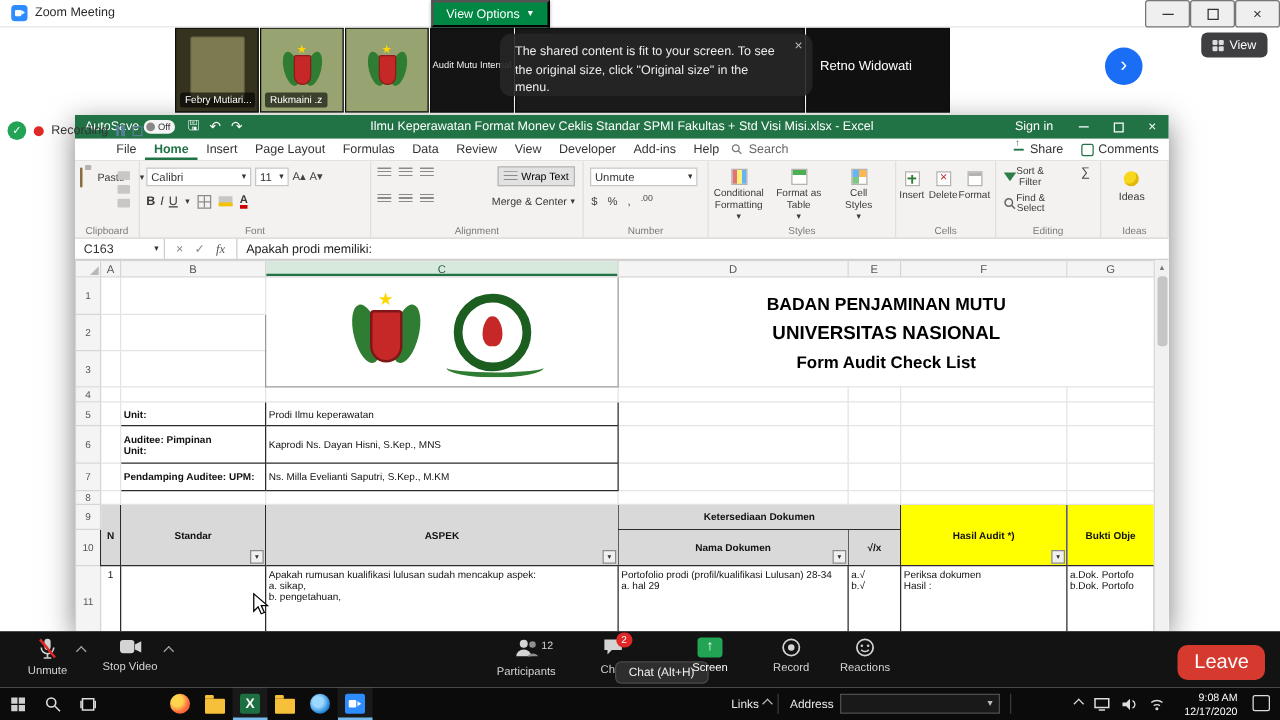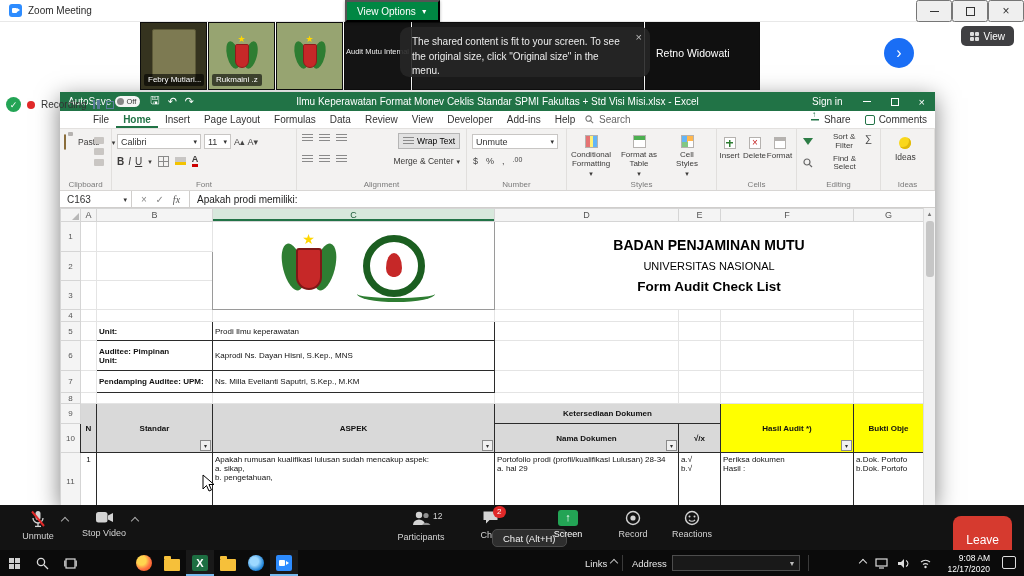--- a/index.html
+++ b/index.html
@@ -111,21 +111,21 @@
   .sty-row{display:flex}
   .sic{width:13px;height:13px;border:1px solid #b5b2af}
   .sic-cf{background:linear-gradient(90deg,#e57373 0 33%,#fff176 33% 66%,#64b5f6 66%)}
   .sic-tbl{background:linear-gradient(#4caf50 4px,#fff 4px)}
   .sic-cs{background:conic-gradient(#ffb74d 0 25%,#fff 25% 50%,#81c784 50% 75%,#64b5f6 75%)}
   .cell-item{display:flex;flex-direction:column;align-items:center;gap:2px;width:25px;margin-top:8px;font-size:8px}
   .cico{width:12px;height:12px;border:1px solid #b5b2af;background:#fff;position:relative}
   .cico.plus{background:linear-gradient(#2e7d32,#2e7d32) center/7px 1.5px no-repeat,linear-gradient(#2e7d32,#2e7d32) center/1.5px 7px no-repeat,#fff}
   .cico.del::after{content:"×";position:absolute;left:2.5px;top:-1px;color:#c62828;font-size:10px}
   .cico.fmt{background:linear-gradient(#b5b2af 3px,#fff 3px)}
-  .erow{display:flex;align-items:center;gap:20px;margin:4px 0 0 6px;font-size:8px;line-height:1.1}
+  .erow{display:flex;align-items:center;gap:0;margin:4px 0 0 6px;font-size:8px;line-height:1.1}
   .funnel{width:0;height:0;border-left:5px solid transparent;border-right:5px solid transparent;border-top:7px solid #2d7d46}
   .sigma{position:absolute;right:8px;top:4px;font-size:10px;color:#444}
   .ideas-big{display:flex;flex-direction:column;align-items:center;margin-top:8px;gap:3px;font-size:8.5px}
   .bulb{width:12px;height:12px;border-radius:50%;background:#f9d71c;box-shadow:inset -2px -2px 0 #e0b80a}
   .ml{white-space:pre-line}
 
   .xlf{height:17px;background:#fff;border-bottom:1px solid #d0cecc;display:flex;align-items:stretch;font-size:10px}
   .namebox{width:72px;border-right:1px solid #d0cecc;display:flex;align-items:center;justify-content:space-between;padding:0 4px 0 7px;color:#333}
   .fxbtns{width:58px;border-right:1px solid #d0cecc;display:flex;align-items:center;justify-content:space-evenly;color:#888}
   .fxbtns .fx{font-style:italic;font-family:"Liberation Serif",serif;color:#555}
@@ -137,21 +137,21 @@
   .sheet th{background:#f4f4f4;color:#555;font-weight:normal;font-size:9px;text-align:center;border-color:#d5d5d5;padding:0}
   .sheet .gut{background:#f4f4f4;color:#555;text-align:center;font-size:8px;border-color:#d5d5d5}
   .selch{background:#d7e8dc !important;color:#1e5c3a !important;font-weight:bold;box-shadow:inset 0 -2px 0 #217346}
   .corner{position:relative}
   .corner::after{content:"";position:absolute;right:1px;bottom:1px;border-left:7px solid transparent;border-bottom:7px solid #b8b8b8}
   .bd{border:1px solid #2b2b2b !important}
   .gray{background:#d9d9d9 !important}
   .yellow{background:#ffff00 !important}
   .titlecell{text-align:center;vertical-align:middle}
   .t1{font-size:14px;font-weight:bold;color:#000}
-  .t2{font-size:11px;font-weight:normal;color:#000;margin-top:7px}
+  .t2{font-size:15px;font-weight:bold;color:#000;margin-top:7px}
   .t3{font-size:13.5px;font-weight:bold;color:#000;margin-top:7px}
   .c-logos{border:1px solid #9a9a9a !important}
   .logorow{display:flex;align-items:center;justify-content:center;gap:28px}
   .crest-big{position:relative;width:52px;height:62px}
   .crest-big .leafL,.crest-big .leafR{position:absolute;top:8px;width:20px;height:48px;background:#2e7d32;border-radius:50%}
   .crest-big .leafL{left:0;transform:rotate(-14deg)}
   .crest-big .leafR{right:0;transform:rotate(14deg)}
   .crest-big .shield{position:absolute;left:13px;top:13px;width:26px;height:42px;background:#c62828;border:2px solid #7f1717;border-radius:3px 3px 13px 13px}
   .crest-big .star{position:absolute;left:50%;top:-3px;transform:translateX(-50%);color:#ffd600;font-size:14px;line-height:1}
   .bpm{position:relative;width:62px;height:62px}
@@ -170,21 +170,21 @@
 
   
   .ztb{position:absolute;left:0;right:0;top:505px;height:45px;background:#131313;z-index:30}
   .zitem{position:absolute;top:5px;display:flex;flex-direction:column;align-items:center;gap:3px;color:#d4d4d4;font-size:9px;background:none;border:none}
   .chev{width:6px;height:6px;border-left:1.5px solid #a9a9a9;border-top:1.5px solid #a9a9a9;transform:rotate(45deg);display:inline-block}
   .caret{position:absolute;top:8px}
   .badge{position:absolute;top:-4px;right:-7px;background:#e02828;color:#fff;border-radius:7px;font-size:8px;line-height:1;padding:2px 4px}
   .pcount{position:absolute;top:1px;right:-12px;color:#d4d4d4;font-size:8.5px}
   .shareblk{width:20px;height:16px;background:#23a455;border-radius:3px;color:#fff;font-size:11px;line-height:15px;text-align:center;font-weight:bold}
   .ztooltip{position:absolute;left:492px;top:24px;height:18px;background:#2e2e2e;border:1px solid #4a4a4a;border-radius:5px;color:#f0f0f0;font-size:9.5px;display:flex;align-items:center;padding:0 10px;z-index:5;white-space:nowrap}
-  .leavebtn{position:absolute;right:12px;top:11px;background:#d63a2f;color:#fff;border:none;border-radius:8px;padding:17px 13px;font-size:12px}
+  .leavebtn{position:absolute;right:12px;top:11px;background:#d63a2f;color:#fff;border:none;border-radius:8px;padding:5px 13px;font-size:16px}
 
   
   .tb{position:absolute;left:0;right:0;bottom:0;height:26px;background:#0b0b0b;color:#fff;z-index:40;display:flex;align-items:center}
   .tbbtn{width:28px;height:26px;display:flex;align-items:center;justify-content:center;background:none;border:none}
   .winlogo{display:grid;grid-template-columns:5px 5px;gap:1px}
   .winlogo i{width:5px;height:5px;background:#cfcfcf}
   .appico{width:16px;height:16px;border-radius:2px}
   .app{position:absolute;top:0;width:28px;height:26px;display:flex;align-items:center;justify-content:center;background:none;border:none}
   .app.active{box-shadow:inset 0 -2px 0 #76b9ed;background:rgba(255,255,255,.06)}
   .ffx{border-radius:50%;background:radial-gradient(circle at 35% 35%,#ffd54f 0 30%,#ff7043 60%,#e65100)}

